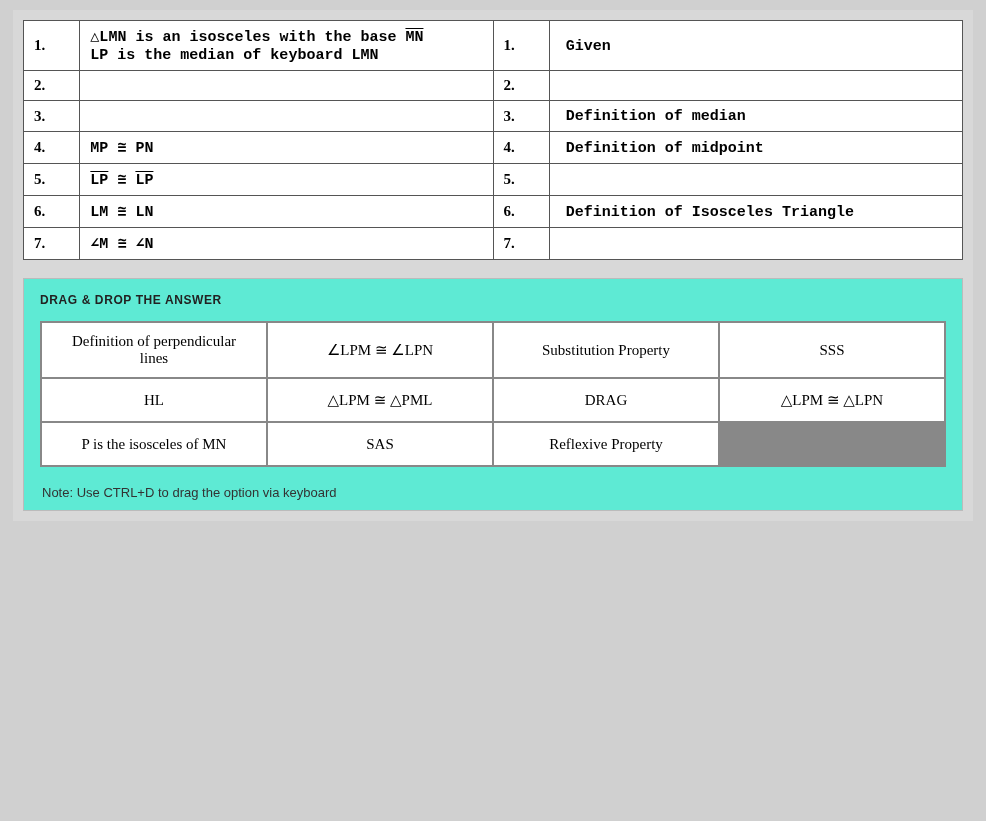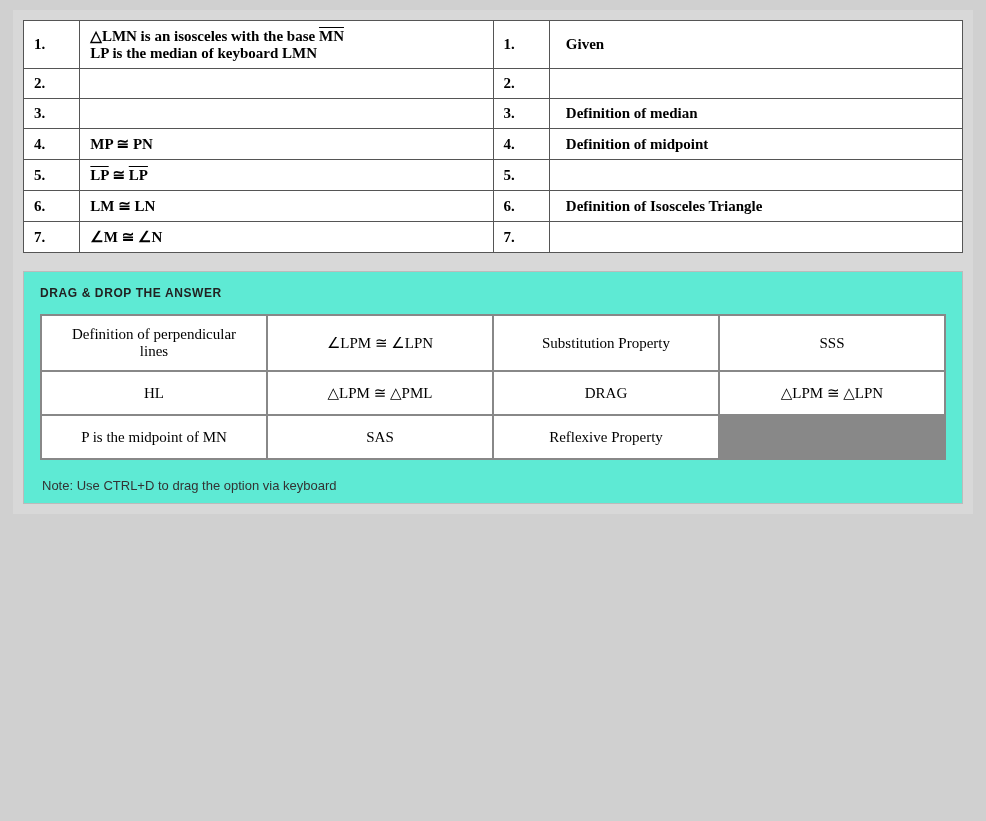--- a/index.html
+++ b/index.html
@@ -41,21 +41,21 @@
     }
     .proof-table .reason-col {
       width: 44%;
       padding-left: 16px;
     }
     .proof-table .divider-col {
       width: 36px;
       text-align: left;
       font-weight: bold;
     }
-    .bold-text { font-weight: bold; }
+    .bold-text { font-weight: bold; font-family: Liberation Mono, monospace; }
     
     .dnd-section {
       background: #5eead4;
       border: 1px solid #bbb;
       padding: 14px 16px 10px 16px;
     }
     .dnd-title {
       font-family: Arial, sans-serif;
       font-size: 12px;
       font-weight: bold;
@@ -164,21 +164,21 @@
 
       <div class="dnd-cell">Substitution Property</div>
       <div class="dnd-cell">SSS</div>
 
       <div class="dnd-cell">HL</div>
       <div class="dnd-cell">△LPM ≅ △PML</div>
 
       <div class="dnd-cell">DRAG</div>
       <div class="dnd-cell">△LPM ≅ △LPN</div>
 
-      <div class="dnd-cell">P is the midpoint of MN</div>
+      <div class="dnd-cell">P is the isosceles of MN</div>
 
       <div class="dnd-cell">SAS</div>
       <div class="dnd-cell">Reflexive Property</div>
     </div>
 
     <div class="note-text">Note: Use CTRL+D to drag the option via keyboard</div>
   </div>
 
 </div>
 

